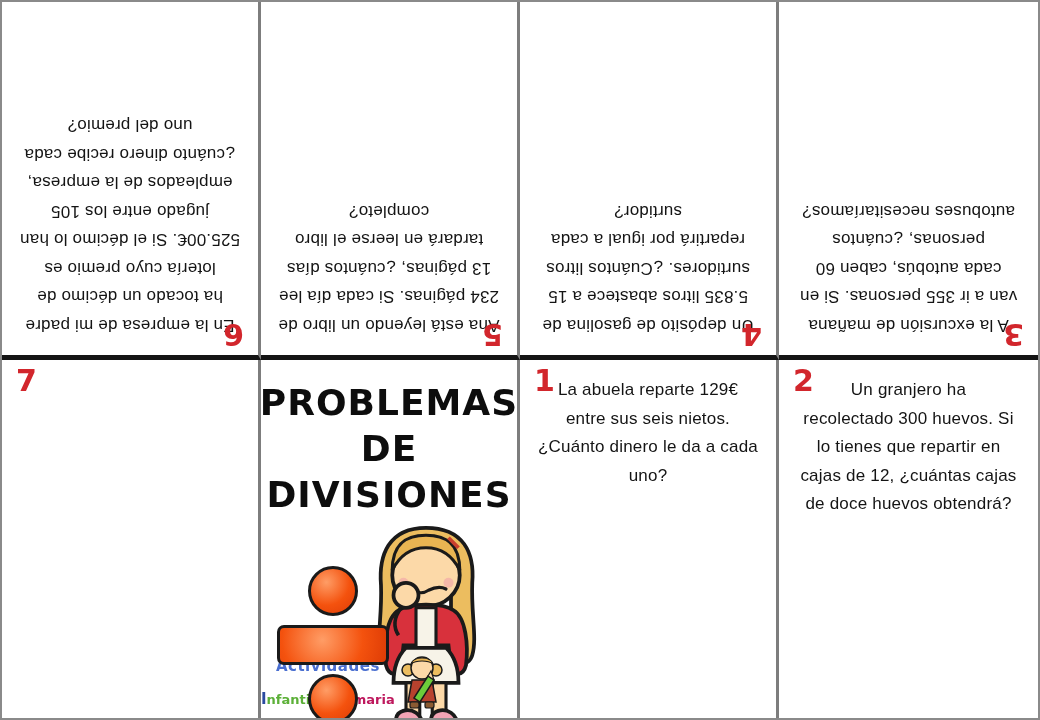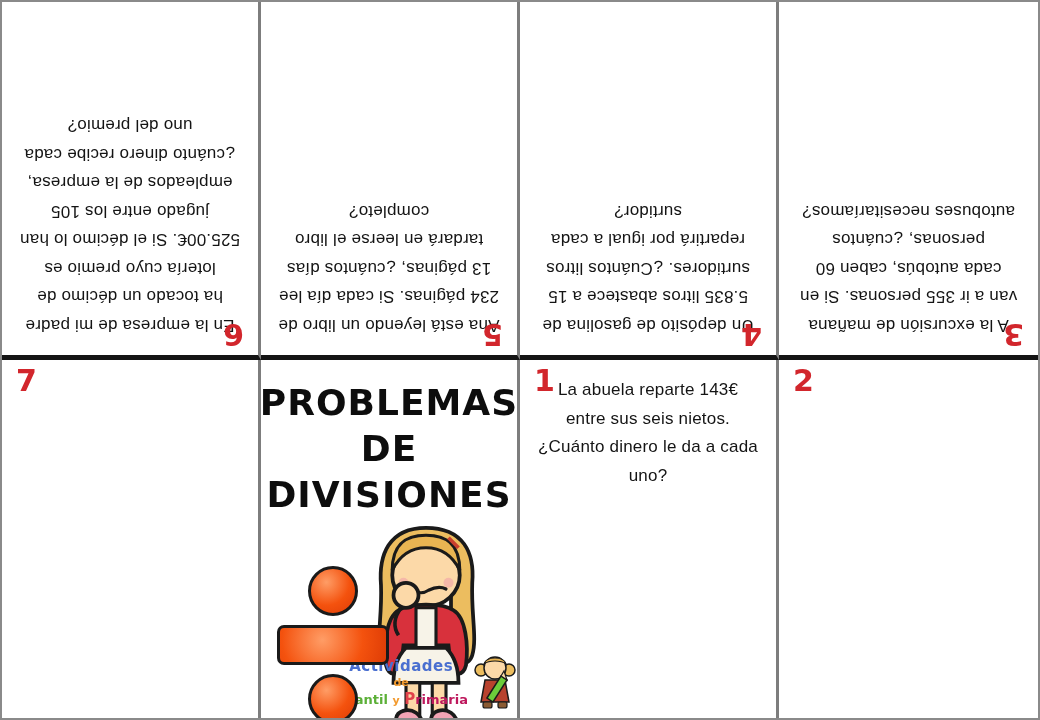--- a/index.html
+++ b/index.html
@@ -53,21 +53,21 @@
     border:3px solid #1a1a1a;
   }
   .div-bar{
     width:112px;height:40px;border-radius:7px;margin:9px 0;
     background:radial-gradient(circle at 40% 35%, #ff9d66 0%, #f4520e 60%, #de3c06 100%);
     border:3px solid #1a1a1a;
   }
   .girl-svg{display:block;}
   .logo{
     position:absolute;bottom:6px;left:0;right:0;
-    display:flex;align-items:center;justify-content:flex-end;gap:5px;
+    display:flex;align-items:center;justify-content:flex-start;gap:5px;
   }
   .logo-text{text-align:center;font-weight:bold;line-height:1.25;
     font-family:"DejaVu Sans", sans-serif;}
   .logo-line1{font-size:15px;color:#4a6fd0;letter-spacing:0.5px;}
   .logo-line2{font-size:11px;color:#f29a2e;}
   .logo-line3{font-size:13px;}
   .lg-blue{color:#2a4aa0;font-size:15px;}
   .lg-green{color:#5cb038;}
   .lg-orange{color:#f29a2e;font-size:11px;}
   .lg-red{color:#be185d;}
@@ -195,27 +195,32 @@
             <rect x="10" y="48" width="9" height="6" rx="2" fill="#8a5a32" stroke="#1a1a1a" stroke-width="1.2"></rect>
             <rect x="25" y="48" width="9" height="6" rx="2" fill="#8a5a32" stroke="#1a1a1a" stroke-width="1.2"></rect>
           </svg>
         </div>
       </div>
     </div>
 
     <div class="cell vline">
       <div class="cell-inner">
         <div class="pnum">1</div>
-        <div class="ptext">La abuela reparte 143€
+        <div class="ptext">La abuela reparte 129€
 entre sus seis nietos.
 ¿Cuánto dinero le da a cada
 uno?</div>
       </div>
     </div>
 
     <div class="cell">
       <div class="cell-inner">
         <div class="pnum">2</div>
+        <div class="ptext">Un granjero  ha
+recolectado 300 huevos. Si
+lo tienes que repartir en
+cajas de 12, ¿cuántas cajas
+de doce huevos obtendrá?</div>
       </div>
     </div>
 
   </div>
 </div>
 
 </body></html>

